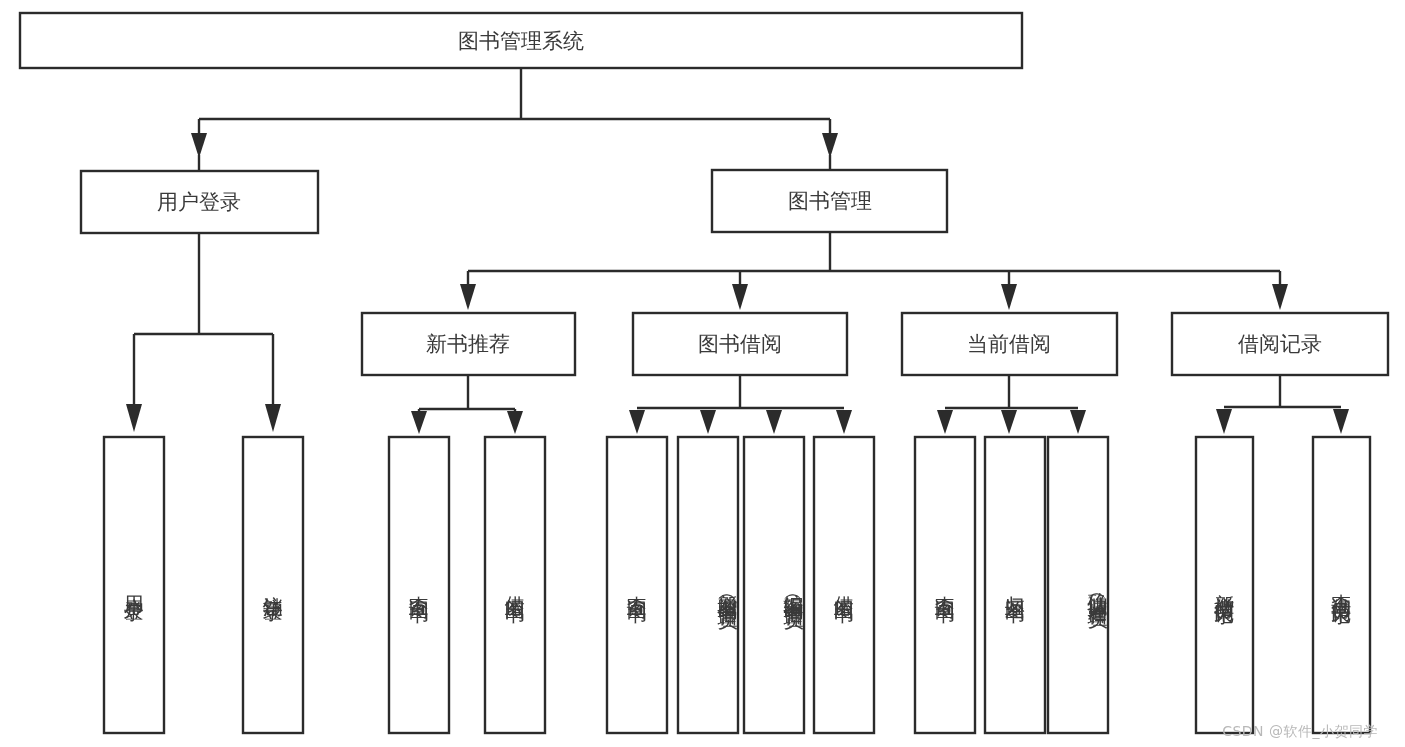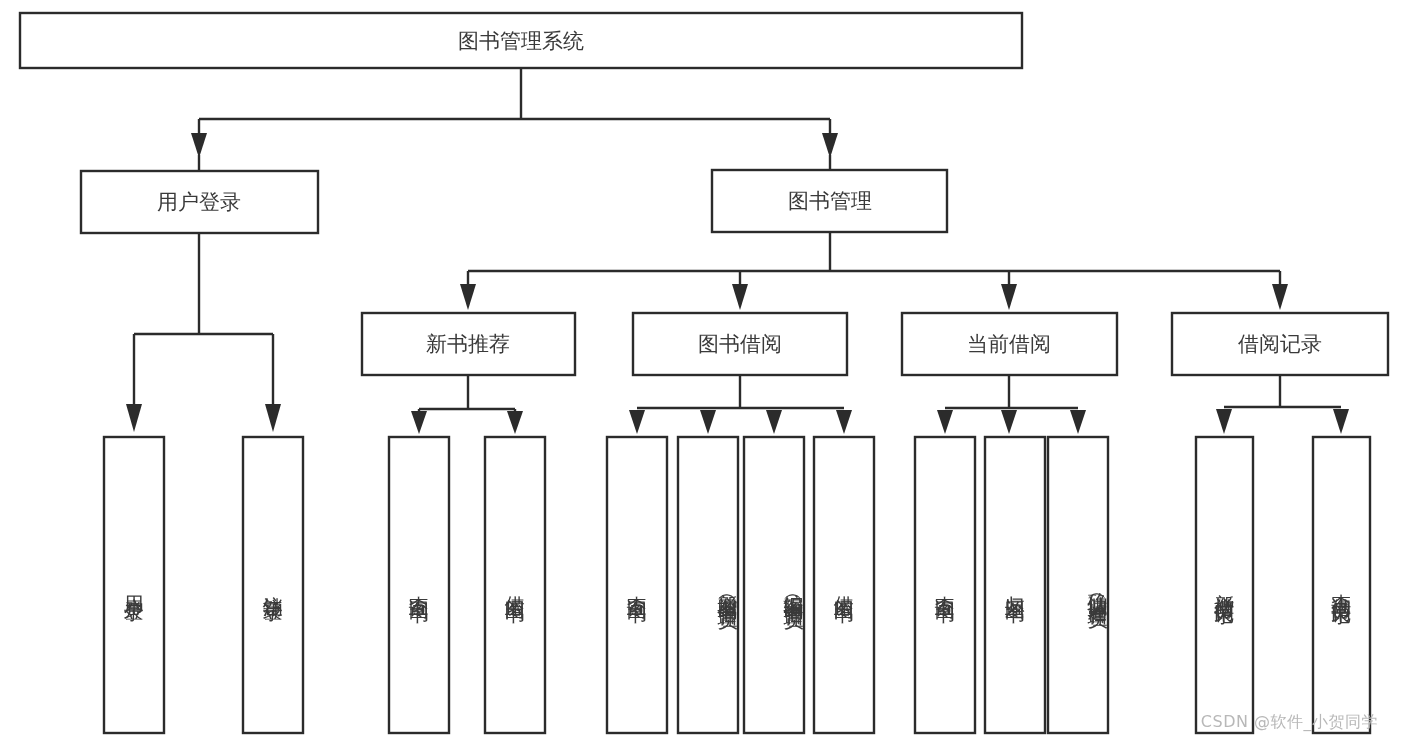--- a/index.html
+++ b/index.html
@@ -62,23 +62,23 @@
     font-size: 20px;
     line-height: 1.02;
     letter-spacing: 2.5px;
     color: #3a3a3a;
     pointer-events: none;
     box-sizing: border-box;
   }
   .watermark {
     position: absolute;
     right: 10px;
-    bottom: 14px;
-    font-family: "DejaVu Sans", "Liberation Sans", sans-serif;
-    font-size: 16px;
+    bottom: 6px;
+    font-family: "DejaVu Sans", "Liberation Sans", sans-serif;
+    font-size: 14px;
     color: #b8b8b8;
     letter-spacing: 0.5px;
     white-space: nowrap;
   }
 </style>
 </head>
 <body>
 
 <div id="diagram-root">
 

